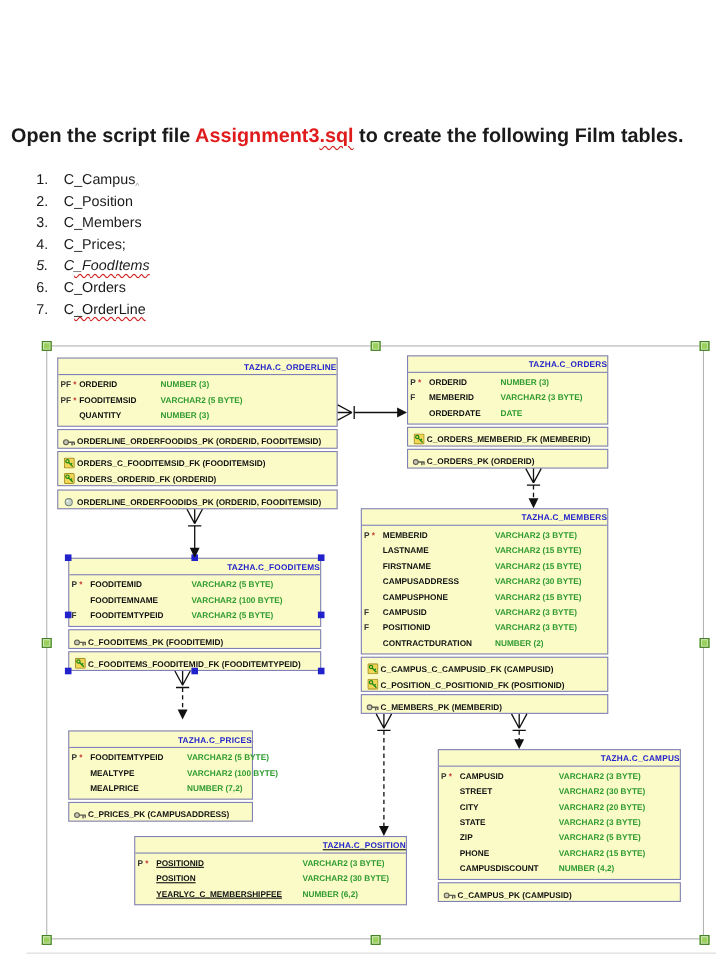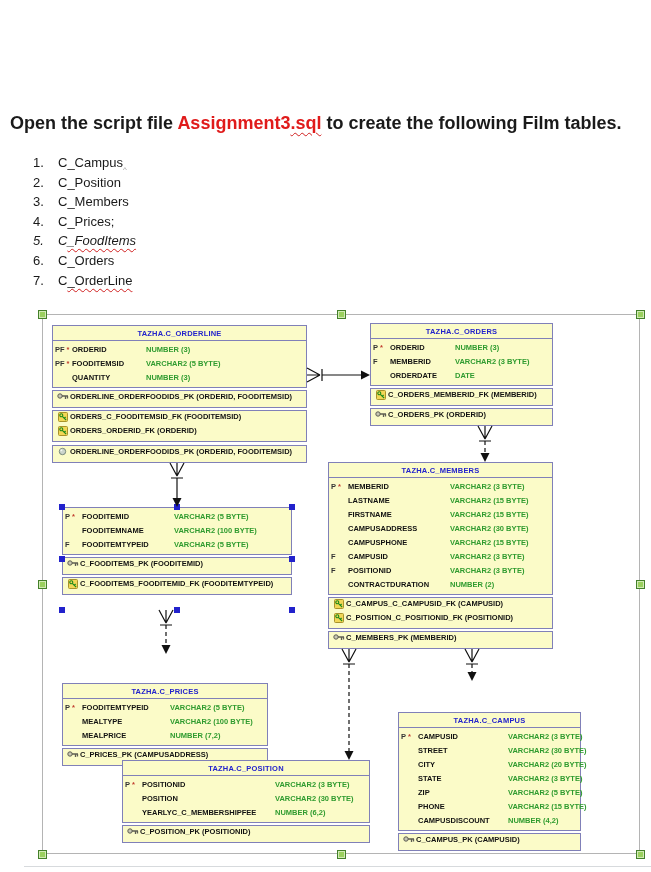--- a/index.html
+++ b/index.html
@@ -12,30 +12,30 @@
 .list{position:absolute;left:33px;top:155px;width:320px;height:145px}
 .list-row{position:absolute;left:0;height:19px;font-size:13px;color:#1a1a1a;white-space:nowrap}
 .list-num{display:inline-block;width:25px}
 .tail-mark{color:#9a9a9a;font-size:8px;vertical-align:-5px}
 .diagram{position:absolute;left:0;top:0;width:651px;height:872px}
 .sel-rect{position:absolute;border:1px solid var(--selection_line);z-index:0}
 .ghandle{position:absolute;width:9px;height:9px;background:var(--handle_green);border:1px solid var(--handle_green_border);box-shadow:inset 0 0 0 1px rgba(255,255,255,.55);z-index:6}
 .bhandle{position:absolute;width:6px;height:6px;background:var(--handle_blue);z-index:3}
 .ent{position:absolute;z-index:2;font-size:7.5px;font-weight:700;color:#111;line-height:normal}
 .ent-main{border:1px solid var(--entity_border);background:var(--entity_fill)}
-.ent-title{height:15px;line-height:15px;text-align:center;color:var(--title_blue);border-bottom:1px solid var(--entity_border);letter-spacing:.2px}
+.ent-title{height:15px;line-height:15px;text-align:right;color:var(--title_blue);border-bottom:1px solid var(--entity_border);letter-spacing:.2px}
 .ent-attrs{padding:2px 0}
 .ent-row{position:relative;height:14px;line-height:14px;white-space:nowrap}
 .flag{display:inline-block;width:17px;padding-left:2px;color:#333}
 .star{color:#c0392b;margin-left:2px}
 .aname{color:#111;margin-left:2px}
 .atype{position:absolute;top:0;color:var(--type_green)}
 .ent-sec{border:1px solid var(--entity_border);background:var(--entity_fill);margin-top:2px;padding:1px 0}
 .ent-sec.indexes{margin-top:3px}
-.sec-row{display:flex;align-items:flex-start;height:14px;white-space:nowrap}
+.sec-row{display:flex;align-items:flex-end;height:14px;white-space:nowrap}
 .icn{display:inline-flex;width:15px;justify-content:center;align-items:center;margin-left:2px;flex:0 0 15px}
 .sec-txt{color:#111}
 #conn-svg{position:absolute;left:0;top:0;z-index:5;pointer-events:none}
 .conn-solid{stroke:var(--connector);stroke-width:1.2;fill:none}
 .conn-dashed{stroke:var(--connector);stroke-width:1.2;fill:none;stroke-dasharray:4 3}
 .conn-arrow{fill:var(--connector);stroke:none}
 .bottom-line{position:absolute;left:24px;right:0;top:866px;border-top:1px solid #d7dadd;z-index:1}
 </style>
 </head>
 <body>
@@ -226,20 +226,21 @@
                 <circle cx="3" cy="4" r="2.2" fill="#c8c8b4" stroke="#5d5d52" stroke-width="1"></circle>
                 <path d="M5 4 H11 M8.5 4 V7 M10.5 4 V6.5" stroke="#5d5d52" stroke-width="1.3" fill="none"></path>
               </svg>
             </span>
             <span class="sec-txt">C_MEMBERS_PK (MEMBERID)</span>
           </div>
         </div>
       </div>
       <div class="ent" style="left: 62px; top: 507px; width: 230px;">
         <div class="ent-main">
+          <div class="ent-title">TAZHA.C_FOODITEMS</div>
           <div class="ent-attrs">
             <div class="ent-row"><span class="flag">P<span class="star">*</span></span><span class="aname">FOODITEMID</span><span class="atype" style="left:111px">VARCHAR2 (5 BYTE)</span></div>
             <div class="ent-row"><span class="flag"></span><span class="aname">FOODITEMNAME</span><span class="atype" style="left:111px">VARCHAR2 (100 BYTE)</span></div>
             <div class="ent-row"><span class="flag">F</span><span class="aname">FOODITEMTYPEID</span><span class="atype" style="left:111px">VARCHAR2 (5 BYTE)</span></div>
           </div>
         </div>
         <div class="ent-sec keys">
           <div class="sec-row">
             <span class="icn">
               <svg width="12" height="8" viewBox="0 0 12 8">
@@ -256,63 +257,52 @@
               <svg width="10" height="10" viewBox="0 0 10 10">
                 <rect x="0.5" y="0.5" width="9" height="9" rx="1" fill="#f2d757" stroke="#a8922a"></rect>
                 <circle cx="3.3" cy="3.3" r="1.5" fill="none" stroke="#1a8a1a" stroke-width="1.1"></circle>
                 <path d="M4.3 4.3 L8.2 8.2 M6.3 6.3 L7.6 5" stroke="#1a8a1a" stroke-width="1.2" fill="none"></path>
               </svg>
             </span>
             <span class="sec-txt">C_FOODITEMS_FOODITEMID_FK (FOODITEMTYPEID)</span>
           </div>
         </div>
       </div>
-      <div class="ent" style="left: 62px; top: 683px; width: 206px;">
+      <div class="ent" style="left: 62px; top: 664px; width: 168px;">
         <div class="ent-main">
           <div class="ent-title">TAZHA.C_PRICES</div>
           <div class="ent-attrs">
             <div class="ent-row"><span class="flag">P<span class="star">*</span></span><span class="aname">FOODITEMTYPEID</span><span class="atype" style="left:107px">VARCHAR2 (5 BYTE)</span></div>
             <div class="ent-row"><span class="flag"></span><span class="aname">MEALTYPE</span><span class="atype" style="left:107px">VARCHAR2 (100 BYTE)</span></div>
             <div class="ent-row"><span class="flag"></span><span class="aname">MEALPRICE</span><span class="atype" style="left:107px">NUMBER (7,2)</span></div>
           </div>
         </div>
         <div class="ent-sec keys">
           <div class="sec-row">
             <span class="icn">
               <svg width="12" height="8" viewBox="0 0 12 8">
                 <circle cx="3" cy="4" r="2.2" fill="#c8c8b4" stroke="#5d5d52" stroke-width="1"></circle>
                 <path d="M5 4 H11 M8.5 4 V7 M10.5 4 V6.5" stroke="#5d5d52" stroke-width="1.3" fill="none"></path>
               </svg>
             </span>
             <span class="sec-txt">C_PRICES_PK (CAMPUSADDRESS)</span>
           </div>
         </div>
       </div>
-      <div class="ent" style="left: 122px; top: 760px; width: 248px;">
+      <div class="ent" style="left: 122px; top: 760px; width: 248px; text-decoration: underline;">
         <div class="ent-main">
           <div class="ent-title">TAZHA.C_POSITION</div>
           <div class="ent-attrs">
             <div class="ent-row"><span class="flag">P<span class="star">*</span></span><span class="aname">POSITIONID</span><span class="atype" style="left:152px">VARCHAR2 (3 BYTE)</span></div>
             <div class="ent-row"><span class="flag"></span><span class="aname">POSITION</span><span class="atype" style="left:152px">VARCHAR2 (30 BYTE)</span></div>
             <div class="ent-row"><span class="flag"></span><span class="aname">YEARLYC_C_MEMBERSHIPFEE</span><span class="atype" style="left:152px">NUMBER (6,2)</span></div>
           </div>
         </div>
-        <div class="ent-sec keys">
-          <div class="sec-row">
-            <span class="icn">
-              <svg width="12" height="8" viewBox="0 0 12 8">
-                <circle cx="3" cy="4" r="2.2" fill="#c8c8b4" stroke="#5d5d52" stroke-width="1"></circle>
-                <path d="M5 4 H11 M8.5 4 V7 M10.5 4 V6.5" stroke="#5d5d52" stroke-width="1.3" fill="none"></path>
-              </svg>
-            </span>
-            <span class="sec-txt">C_POSITION_PK (POSITIONID)</span>
-          </div>
-        </div>
-      </div>
-      <div class="ent" style="left: 398px; top: 681px; width: 183px; margin-top: 31px;">
+      </div>
+      <div class="ent" style="left: 398px; top: 681px; width: 221px;">
         <div class="ent-main">
           <div class="ent-title">TAZHA.C_CAMPUS</div>
           <div class="ent-attrs">
             <div class="ent-row"><span class="flag">P<span class="star">*</span></span><span class="aname">CAMPUSID</span><span class="atype" style="left:109px">VARCHAR2 (3 BYTE)</span></div>
             <div class="ent-row"><span class="flag"></span><span class="aname">STREET</span><span class="atype" style="left:109px">VARCHAR2 (30 BYTE)</span></div>
             <div class="ent-row"><span class="flag"></span><span class="aname">CITY</span><span class="atype" style="left:109px">VARCHAR2 (20 BYTE)</span></div>
             <div class="ent-row"><span class="flag"></span><span class="aname">STATE</span><span class="atype" style="left:109px">VARCHAR2 (3 BYTE)</span></div>
             <div class="ent-row"><span class="flag"></span><span class="aname">ZIP</span><span class="atype" style="left:109px">VARCHAR2 (5 BYTE)</span></div>
             <div class="ent-row"><span class="flag"></span><span class="aname">PHONE</span><span class="atype" style="left:109px">VARCHAR2 (15 BYTE)</span></div>
             <div class="ent-row"><span class="flag"></span><span class="aname">CAMPUSDISCOUNT</span><span class="atype" style="left:109px">NUMBER (4,2)</span></div>

